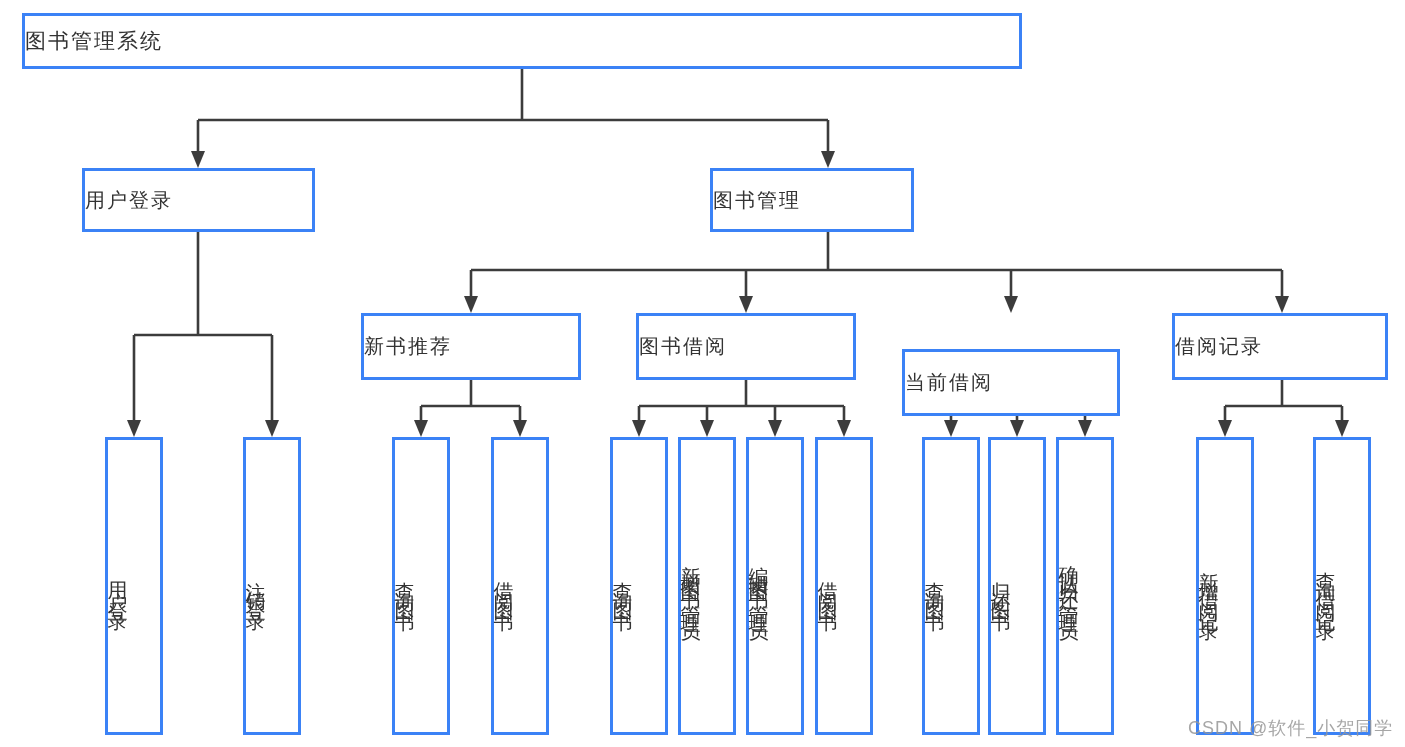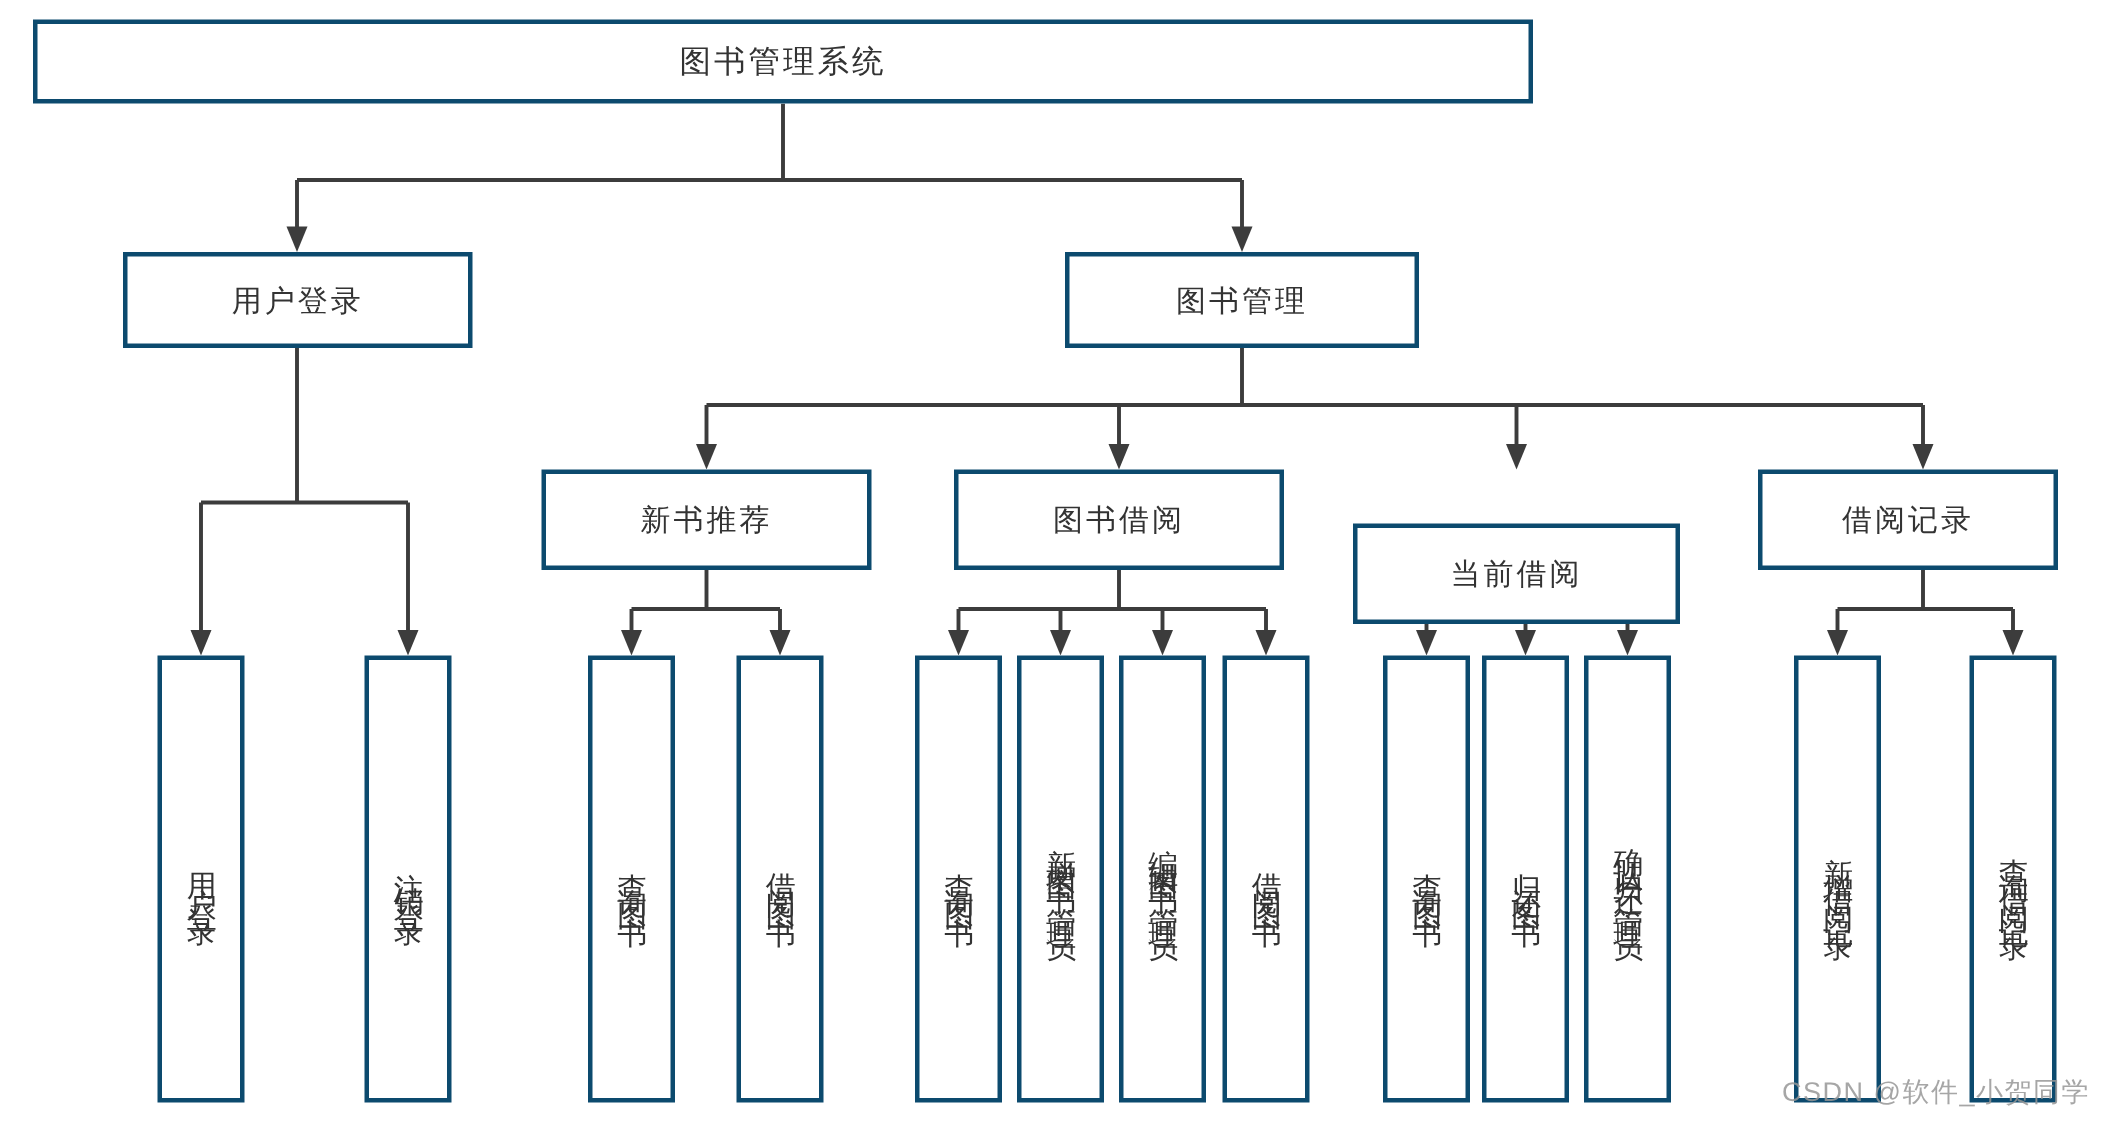--- a/index.html
+++ b/index.html
@@ -8,23 +8,23 @@
     width:1405px;height:747px;
     background:#fff;
     overflow:hidden;
     font-family:"Liberation Sans","DejaVu Sans",sans-serif;
     color:#333;
   }
   #connectors{position:absolute;left:0;top:0;width:1405px;height:747px;}
   .node{
     position:absolute;
     box-sizing:border-box;
-    border:3px solid #0c4a6e;
+    border:3px solid #3b82f6;
     background:#fff;
-    display:flex;align-items:center;justify-content:center;
+    display:flex;align-items:center;justify-content:flex-start;
     font-size:20px;
     letter-spacing:2px;
     color:#333;
   }
   .root{left:22px;top:13px;width:1000px;height:56px;font-size:21px;}
   .lvl2{top:168px;height:64px;}
   .lvl3{top:313px;height:67px;}
   .leaf{top:437px;width:58px;height:298px;}
   .vtext{
     writing-mode:vertical-rl;
@@ -85,34 +85,34 @@
     </g>
   </svg>
 
   <div class="node root">
     <span>图书管理系统</span>
   </div>
 
   <div class="node lvl2" style="left:82px;width:233px;">
     <span>用户登录</span>
   </div>
-  <div class="node lvl2" style="left:710px;width:236px;">
+  <div class="node lvl2" style="left:710px;width:204px;">
     <span>图书管理</span>
   </div>
 
   <div class="node lvl3" style="left:636px;width:220px;">
     <span>图书借阅</span>
   </div>
   <div class="node lvl3" style="left:361px;width:220px;">
     <span>新书推荐</span>
   </div>
   <div class="node lvl3" style="left:902px;width:218px;margin-top:36px;">
     <span>当前借阅</span>
   </div>
-  <div class="node lvl3" style="left:1172px;width:200px;">
+  <div class="node lvl3" style="left:1172px;width:216px;">
     <span>借阅记录</span>
   </div>
 
   <div class="node leaf" style="left:105px;">
     <span class="vtext">用户登录</span>
   </div>
   <div class="node leaf" style="left:243px;">
     <span class="vtext">注销登录</span>
   </div>
 

